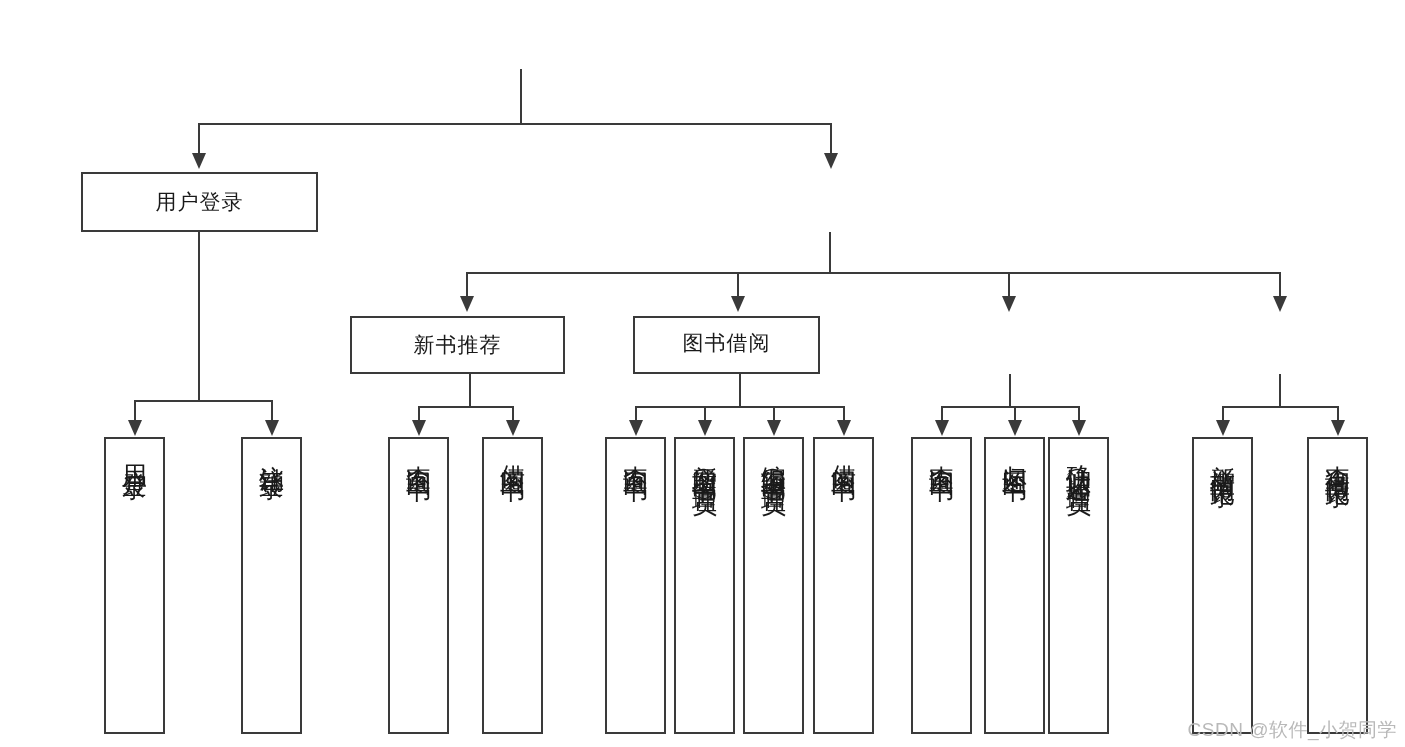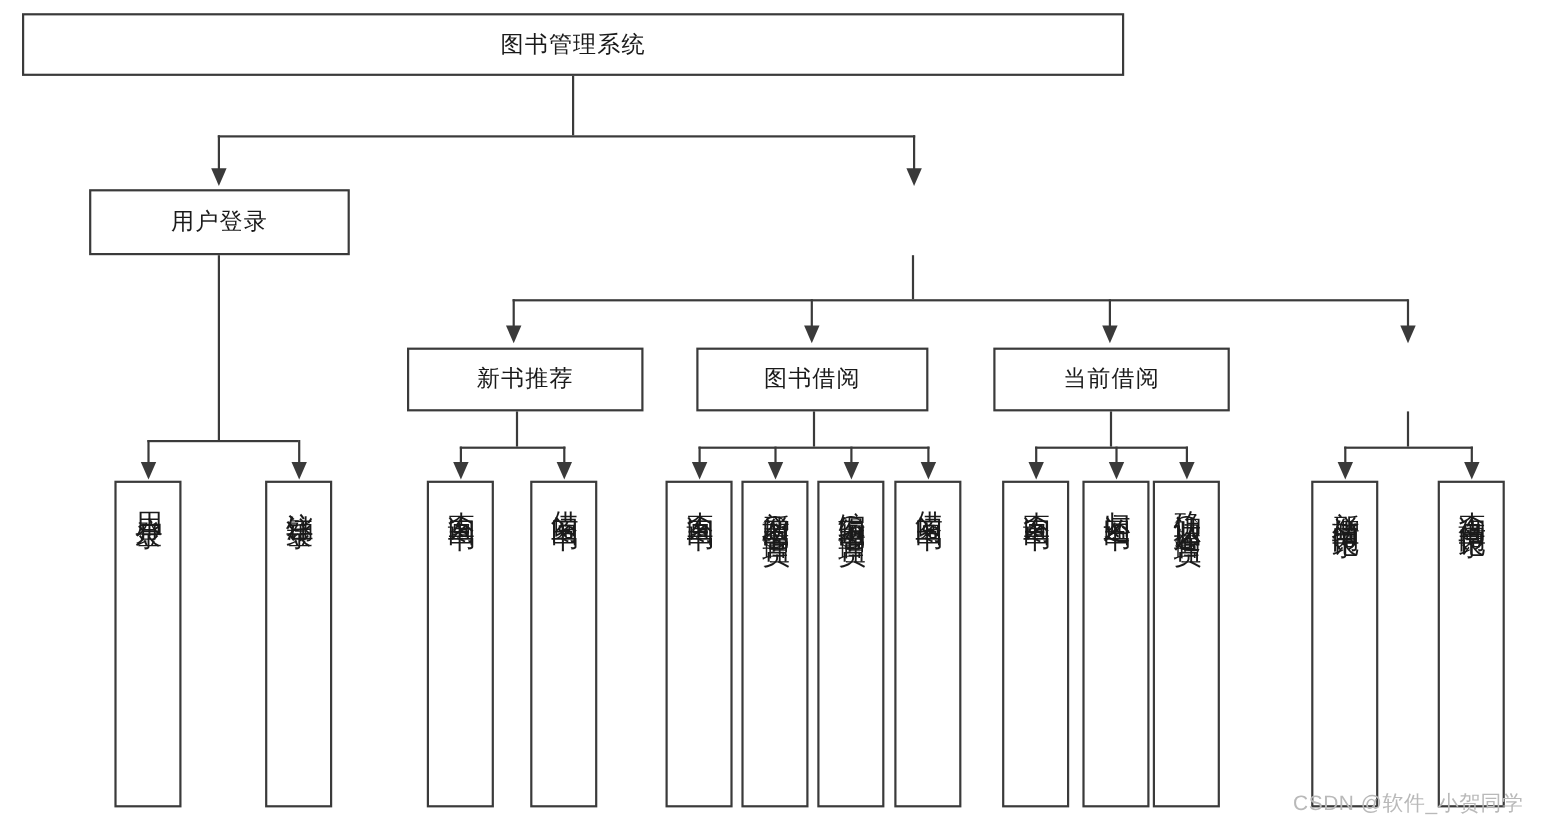--- a/index.html
+++ b/index.html
@@ -60,37 +60,34 @@
   .arrow{
     position:absolute;
     width:0;height:0;
     border-left:7px solid transparent;
     border-right:7px solid transparent;
     border-top:16px solid #3a3a3a;
   }
   
   #watermark{
     position:absolute;
-    right:20px;
+    right:8px;
     bottom:4px;
     font-size:19px;
     color:#b9b9b9;
     letter-spacing:0.5px;
     white-space:nowrap;
     pointer-events:none;
   }
 </style>
 </head>
 <body>
 
 <div id="canvas">
 
-  <div class="node horiz" style="left:20px;top:12px;width:1002px;height:57px;">
-    <span>图书管理系统</span>
-  </div>
 
   <div class="vline" style="left:520px;top:69px;height:54px;"></div>
 
   <div class="hline" style="left:198px;top:123px;width:634px;"></div>
 
   <div class="vline" style="left:198px;top:123px;height:32px;"></div>
   <div class="arrow" style="left:192px;top:153px;"></div>
 
   <div class="vline" style="left:830px;top:123px;height:32px;"></div>
   <div class="arrow" style="left:824px;top:153px;"></div>
@@ -115,28 +112,25 @@
 
   <div class="vline" style="left:737px;top:272px;height:26px;"></div>
   <div class="arrow" style="left:731px;top:296px;"></div>
 
   <div class="vline" style="left:1008px;top:272px;height:26px;"></div>
   <div class="arrow" style="left:1002px;top:296px;"></div>
 
   <div class="vline" style="left:1279px;top:272px;height:26px;"></div>
   <div class="arrow" style="left:1273px;top:296px;"></div>
 
-  <div class="node horiz" style="left:370px;top:316px;width:215px;height:58px;">
+  <div class="node horiz" style="left:350px;top:316px;width:215px;height:58px;">
     <span>新书推荐</span>
   </div>
-  <div class="node horiz" style="left:633px;top:316px;width:211px;height:58px;">
+  <div class="node horiz" style="left:633px;top:316px;width:187px;height:58px;font-family:Liberation Mono, monospace;">
     <span>图书借阅</span>
-  </div>
-  <div class="node horiz" style="left:903px;top:316px;width:215px;height:58px;">
-    <span>当前借阅</span>
   </div>
 
   <div class="vline" style="left:469px;top:374px;height:32px;"></div>
   <div class="hline" style="left:418px;top:406px;width:96px;"></div>
   <div class="vline" style="left:418px;top:406px;height:16px;"></div>
   <div class="arrow" style="left:412px;top:420px;"></div>
   <div class="vline" style="left:512px;top:406px;height:16px;"></div>
   <div class="arrow" style="left:506px;top:420px;"></div>
 
   <div class="vline" style="left:739px;top:374px;height:32px;"></div>

